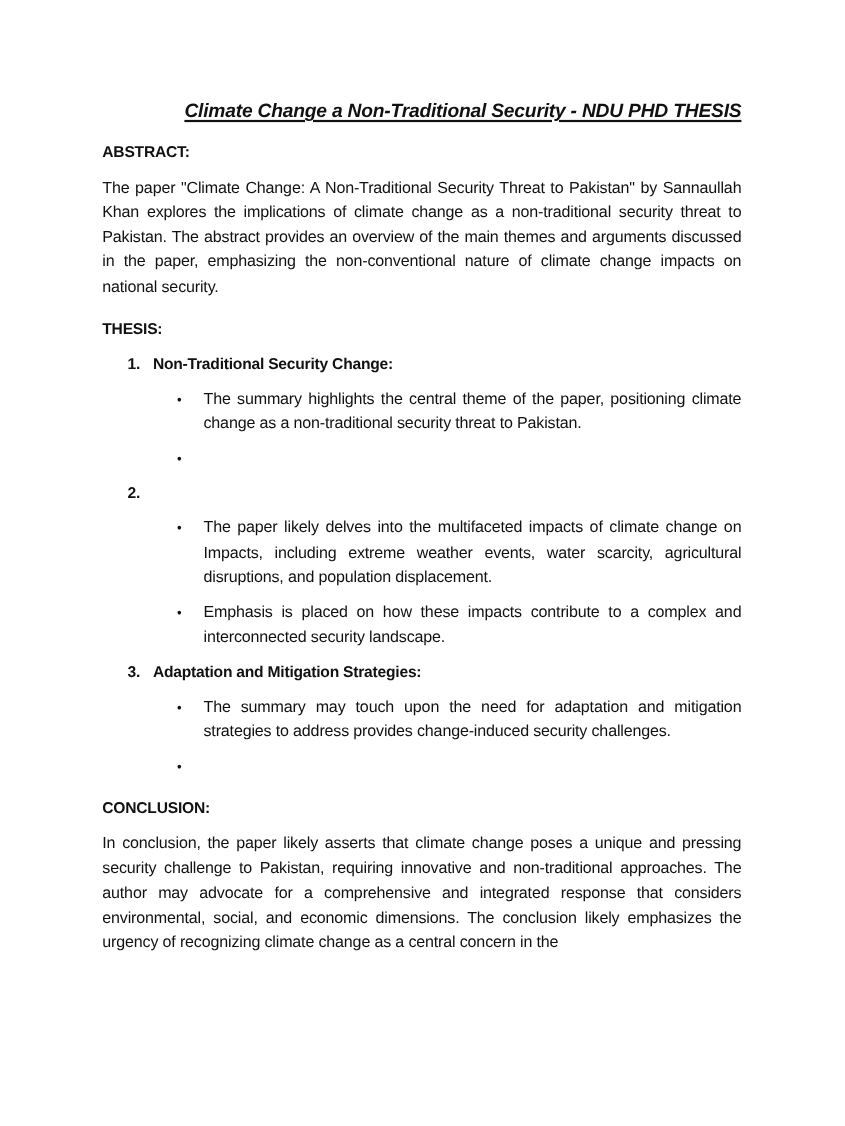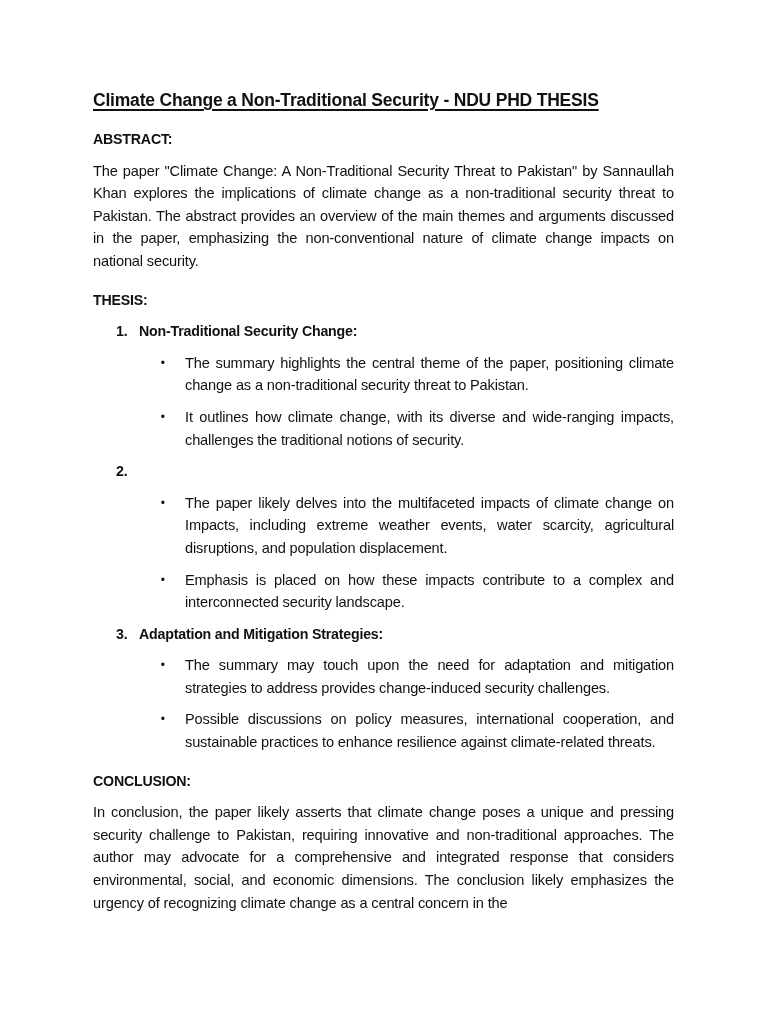--- a/index.html
+++ b/index.html
@@ -17,30 +17,31 @@
     }
     .page {
       position: absolute;
       left: 93px;
       top: 88px;
       width: 581px;
       font-size: 14.6px;
       line-height: 22.6px;
     }
     .title {
-      text-align: left;
+      text-align: right;
       font-weight: bold;
       font-size: 17.5px;
       line-height: 24px;
       text-decoration: underline;
       text-underline-offset: 3px;
       text-decoration-thickness: 1.5px;
       margin: 0 0 12px 0;
       letter-spacing: -0.2px;
       white-space: nowrap;
+      font-style: italic;
     }
     .heading {
       font-weight: bold;
       font-size: 14.2px;
       margin: 16px 0 9px 0;
       letter-spacing: -0.2px;
     }
     .para {
       text-align: justify;
       margin: 0 0 9px 0;
@@ -100,21 +101,20 @@
       <span class="num">1.</span>
       <span>Non-Traditional Security Change:</span>
     </div>
     <ul class="bullets">
       <li class="bullet">
         <span class="dot">•</span>
         <span class="btext">The summary highlights the central theme of the paper, positioning climate change as a non-traditional security threat to Pakistan.</span>
       </li>
       <li class="bullet">
         <span class="dot">•</span>
-        <span class="btext">It outlines how climate change, with its diverse and wide-ranging impacts, challenges the traditional notions of security.</span>
       </li>
     </ul>
   </div>
 
   <div class="num-item">
     <div class="num-head">
       <span class="num">2.</span>
     </div>
     <ul class="bullets">
       <li class="bullet">
@@ -133,20 +133,19 @@
       <span class="num">3.</span>
       <span>Adaptation and Mitigation Strategies:</span>
     </div>
     <ul class="bullets">
       <li class="bullet">
         <span class="dot">•</span>
         <span class="btext">The summary may touch upon the need for adaptation and mitigation strategies to address provides change-induced security challenges.</span>
       </li>
       <li class="bullet">
         <span class="dot">•</span>
-        <span class="btext">Possible discussions on policy measures, international cooperation, and sustainable practices to enhance resilience against climate-related threats.</span>
       </li>
     </ul>
   </div>
 
   <div class="heading">CONCLUSION:</div>
   <p class="para">In conclusion, the paper likely asserts that climate change poses a unique and pressing security challenge to Pakistan, requiring innovative and non-traditional approaches. The author may advocate for a comprehensive and integrated response that considers environmental, social, and economic dimensions. The conclusion likely emphasizes the urgency of recognizing climate change as a central concern in the</p>
 </div>
 
 </body></html>

